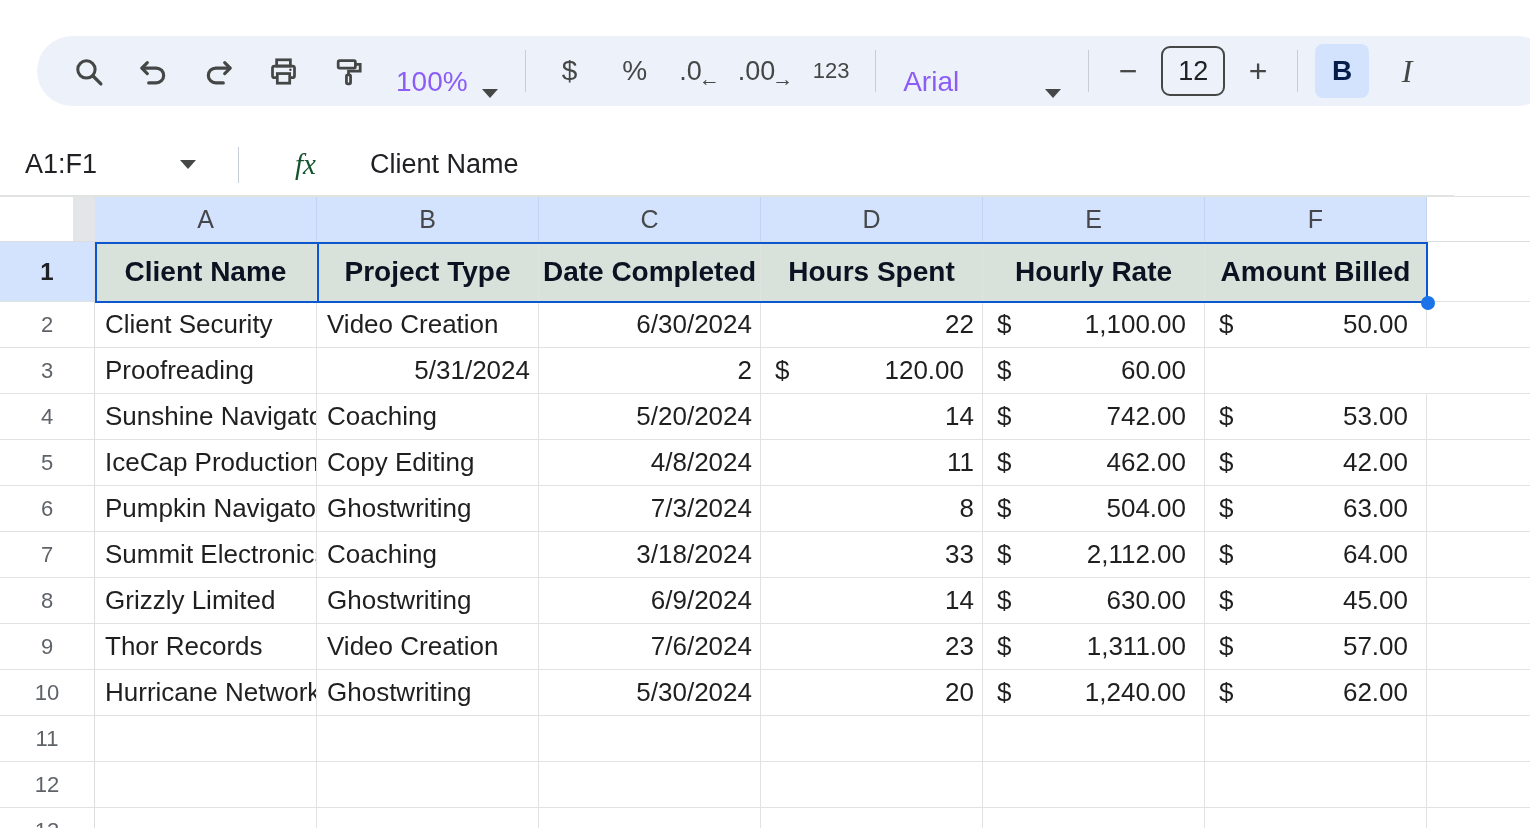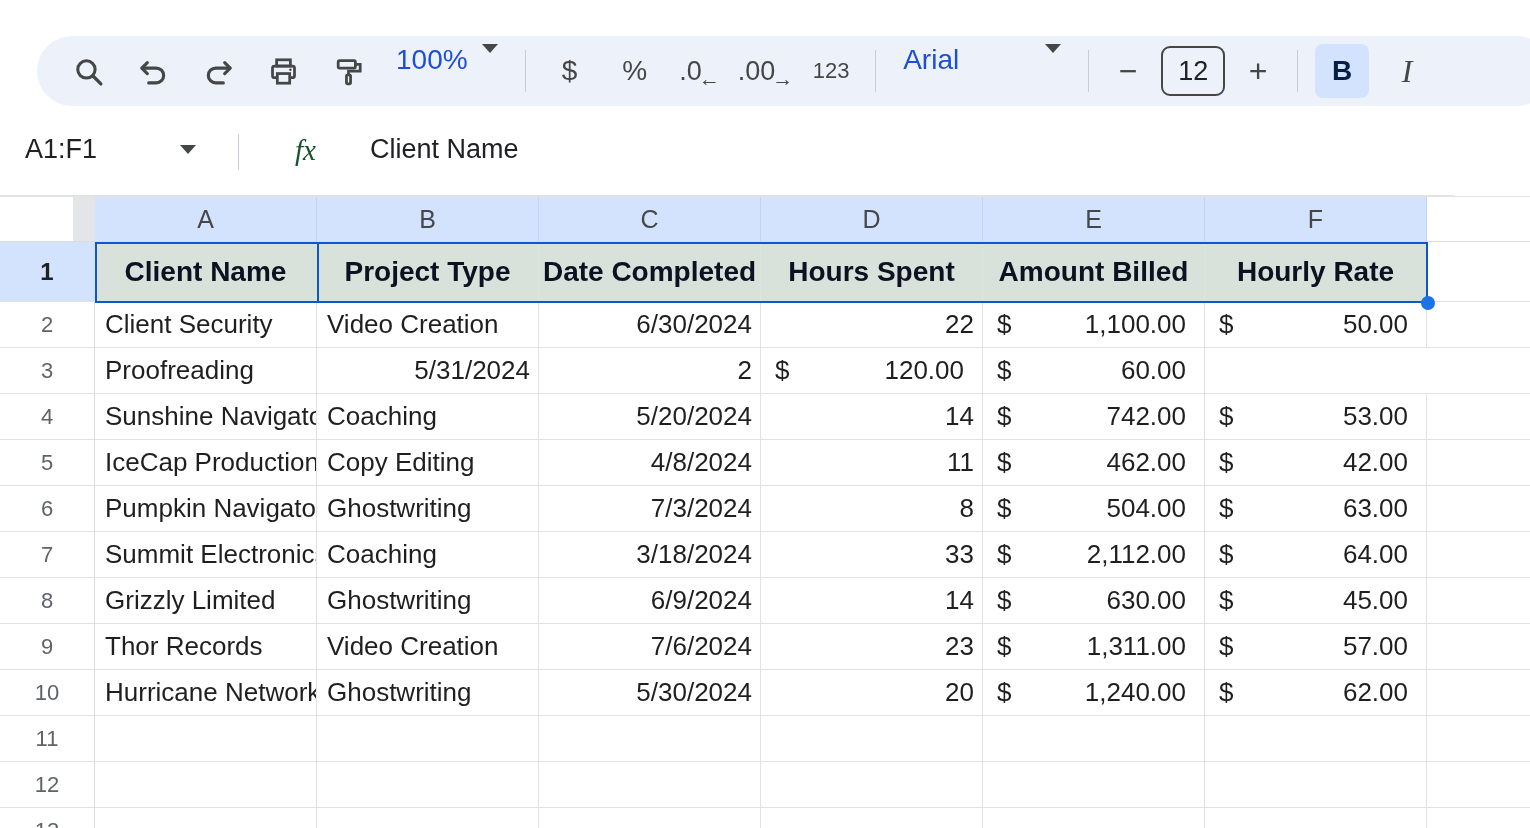--- a/index.html
+++ b/index.html
@@ -7,38 +7,38 @@
               font-family:"Liberation Sans", sans-serif; }
 
   
   .toolbar { position:absolute; left:37px; top:36px; width:1515px; height:70px;
              background:#edf2fa; border-radius:35px; display:flex; align-items:center;
              padding:0 10px 0 24px; gap:11px; }
   .tb-btn { height:54px; min-width:54px; border:none; background:transparent; border-radius:8px;
             display:flex; align-items:center; justify-content:center;
             font-family:"Liberation Sans", sans-serif; font-size:28px; color:#444746; cursor:pointer; }
   .tb-btn svg { display:block; }
-  .tb-zoom, .tb-font { display:flex; align-items:flex-start; gap:14px; height:54px; padding:0 10px;
-            font-size:28px; color:#1d4ed8; cursor:pointer; border-radius:8px; }
+  .tb-zoom, .tb-font { display:flex; align-items:flex-end; gap:14px; height:54px; padding:0 10px;
+            font-size:28px; color:#8b5cf6; cursor:pointer; border-radius:8px; }
   .tb-font { width:178px; justify-content:space-between; }
   .caret { width:0; height:0; border-left:8px solid transparent; border-right:8px solid transparent;
            border-top:9px solid #444746; display:inline-block; }
   .tb-divider { width:1px; height:42px; background:#c6cdd9; margin:0 6px; }
   .dec-label { font-size:27px; }
   .dec-arrow { font-size:21px; transform:translateY(8px); margin-left:-3px; }
   .font-size-box { width:64px; height:50px; border:2px solid #444746; border-radius:9px;
                    display:flex; align-items:center; justify-content:center;
                    font-size:27px; color:#202124; cursor:text; }
   .tb-bold { background:#d3e3fd; width:52px; font-weight:bold; color:#041e49; }
   .tb-italic { font-family:"Liberation Serif", serif; font-style:italic; font-size:32px; }
   .big-glyph { font-size:32px; }
 
   
   .formula-bar { position:absolute; top:134px; left:0; width:1454px; height:62px;
-                 display:flex; align-items:flex-start; border-bottom:1px solid #e1e3e1; background:#fff;gap:30px; }
+                 display:flex; align-items:center; border-bottom:1px solid #e1e3e1; background:#fff;gap:30px; }
   .name-box { width:208px; display:flex; align-items:center; justify-content:space-between;
               padding:0 12px 0 25px; font-size:27px; color:#202124; cursor:pointer; }
   .fbar-divider { width:1px; height:36px; background:#c7cdd8; margin-right:6px; }
   .fx { font-family:"Liberation Serif", serif; font-style:italic; font-size:29px;
         color:#14532d; margin:0 24px 0 20px; }
   .formula-input { font-size:27px; color:#202124; flex:1; cursor:text; }
 
   
   .sheet { position:absolute; top:196px; left:0; width:1530px; height:632px; }
   .col-headers { display:flex; height:46px; border-top:1px solid #e1e3e1; border-bottom:1px solid #dadce0; }
@@ -179,22 +179,22 @@
       <div class="col-h">F</div>
       <div class="col-h-filler"></div>
     </div>
   <div id="gridRows">
       <div class="row r-head">
         <div class="row-num">1</div>
         <div class="cell c-head">Client Name</div>
         <div class="cell c-head">Project Type</div>
         <div class="cell c-head">Date Completed</div>
         <div class="cell c-head">Hours Spent</div>
+        <div class="cell c-head">Hourly Rate</div>
         <div class="cell c-head">Amount Billed</div>
-        <div class="cell c-head">Hourly Rate</div>
         <div class="cell-filler"></div>
       </div>
       <div class="row">
         <div class="row-num">2</div>
         <div class="cell c-text">Client Security</div>
         <div class="cell c-text">Video Creation</div>
         <div class="cell c-num">6/30/2024</div>
         <div class="cell c-num">22</div>
         <div class="cell c-cur">
           <div>$</div>

